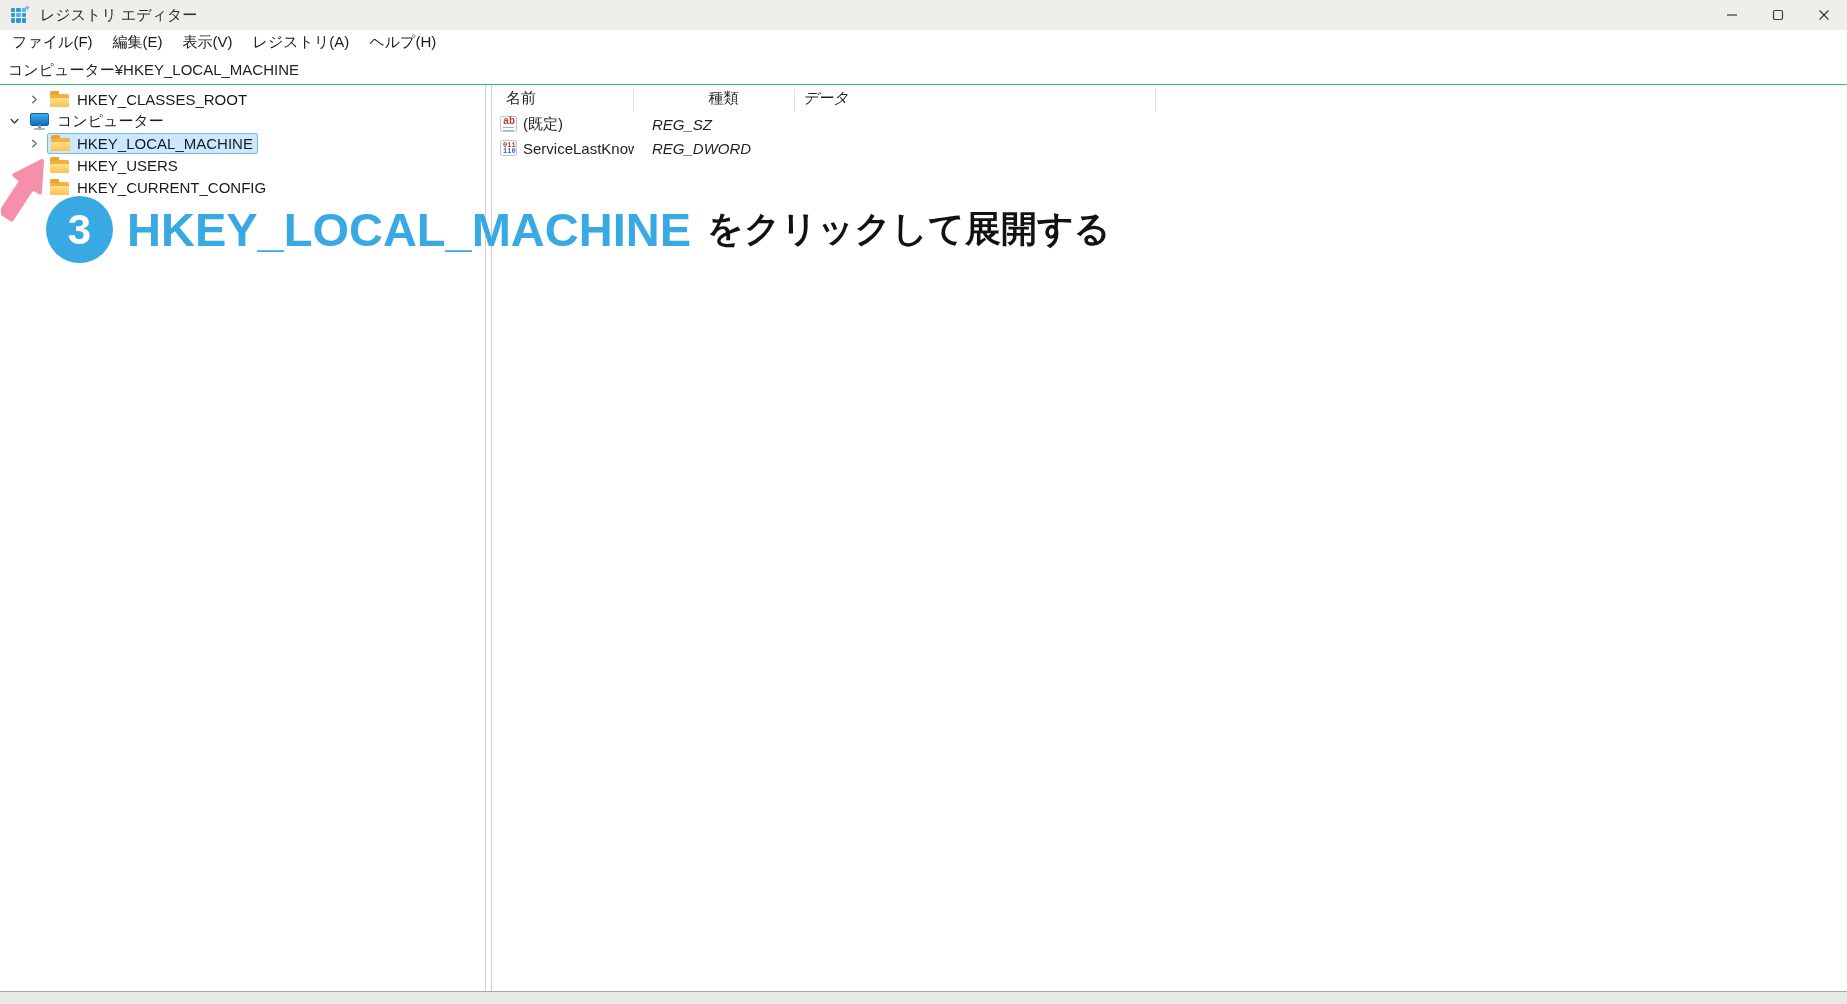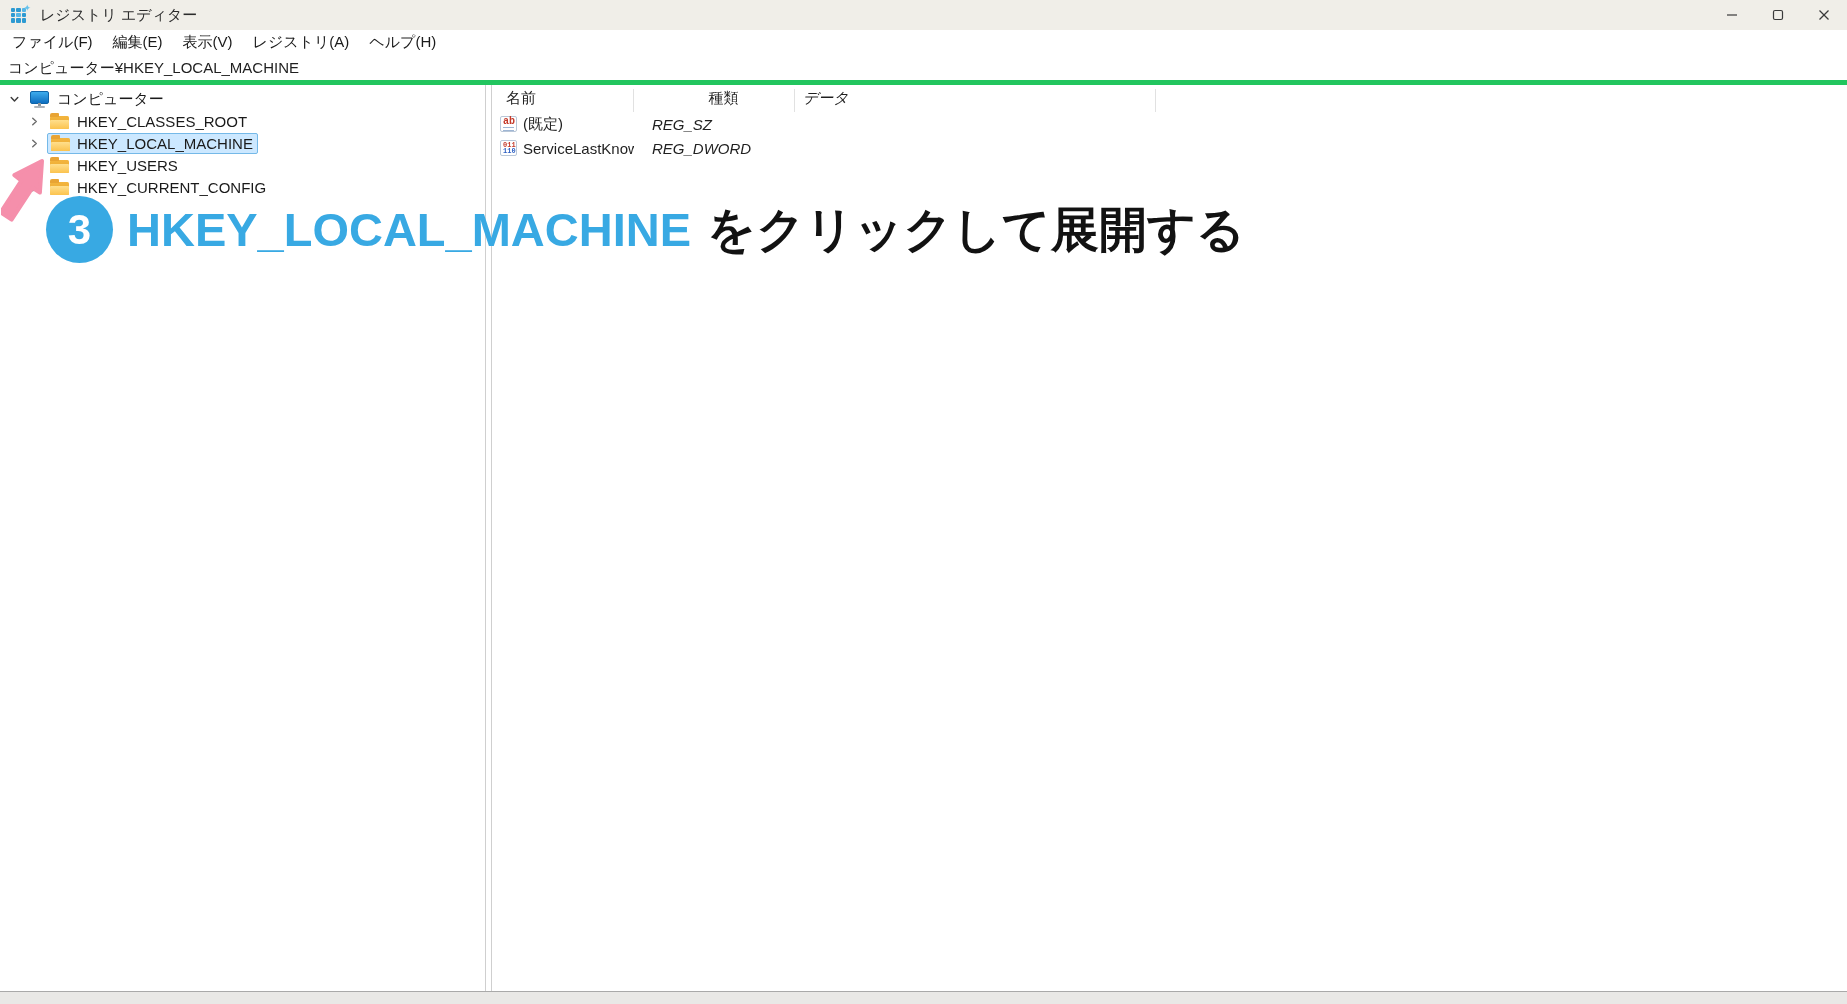--- a/index.html
+++ b/index.html
@@ -22,21 +22,21 @@
   .cap-btn { width:46px; height:30px; display:flex; align-items:center; justify-content:center; }
   .cap-btn svg { display:block; }
 
   
   .menubar { position:absolute; left:0; top:30px; right:0; height:27px; background:#fff;
              display:flex; padding-left:2px; }
   .menu-item { font-size:15px; color:#1a1a1a; padding:3px 10px; }
 
   
   .addressbar { position:absolute; left:0; top:57px; right:0; height:28px; background:#fff;
-                border-bottom:5px solid #22c55e; display:flex; align-items:center; }
+                border-bottom:1px solid #22c55e; display:flex; align-items:center; }
   .address-text { font-size:15px; color:#1f1f1f; padding-left:8px; }
 
   
   .content { position:absolute; left:0; top:85px; right:0; bottom:0; background:#fff; }
   .splitter { position:absolute; left:485px; top:0; bottom:0; width:7px; background:#fff;
               border-left:1px solid #cfcfcf; border-right:1px solid #cfcfcf; }
 
   
   .tree { position:absolute; left:0; top:0; width:485px; bottom:0; padding-top:3px; }
   .tree-row { display:flex; align-items:center; height:22px; font-size:15px; color:#1a1a1a; }
@@ -84,21 +84,21 @@
   .reg-icon.dw::before { content:'011'; position:absolute; left:2px; top:0px; font-size:7px; font-weight:bold; color:#c43a2a; letter-spacing:0; }
   .reg-icon.dw::after { content:'110'; position:absolute; left:2px; bottom:0px; font-size:7px; font-weight:bold; color:#2d5fc2; }
 
   
   .annotation { position:absolute; left:0; top:0; pointer-events:none; z-index:50; }
   .step-line { position:absolute; left:46px; top:196px; display:flex; align-items:center; }
   .step-circle { width:67px; height:67px; border-radius:50%; background:#38a9e3; color:#fff;
                  display:flex; align-items:center; justify-content:center;
                  font-size:42px; font-weight:bold; flex:0 0 67px; }
   .hl-text { margin-left:14px; font-size:47px; font-weight:bold; color:#38a9e3; letter-spacing:0px; white-space:nowrap; }
-  .instr-text { margin-left:16px; font-size:48px; font-weight:800; color:#121212; white-space:nowrap; }
+  .instr-text { margin-left:16px; font-size:36px; font-weight:800; color:#121212; white-space:nowrap; }
   .arrow-svg { position:absolute; left:1px; top:158px; }
 
   
   .below-window { position:absolute; left:0; top:993px; right:0; height:11px; background:#e9e8e6; }
 </style>
 </head>
 <body>
 
 <div class="screen">
   <div class="window">
@@ -148,46 +148,46 @@
     </div>
 
     <div class="addressbar">
       <span class="address-text">コンピューター¥HKEY_LOCAL_MACHINE</span>
     </div>
 
     <div class="content">
 
       <div class="tree">
 
+        <div class="tree-row child">
+          <span class="twisty">
+            <svg width="11" height="11" viewBox="0 0 10 10">
+                <polyline points="3.4,2 6.6,5 3.4,8" fill="none" stroke="#6d6d6d" stroke-width="1.3" stroke-linecap="round" stroke-linejoin="round"></polyline>
+              </svg>
+          </span>
+          <span class="tree-icon-gap"></span>
+          <span class="folder"></span>
+          <span class="label-gap"></span>
+          <span>HKEY_CLASSES_ROOT</span>
+        </div>
+
         <div class="tree-row root">
           <span class="twisty">
             <svg width="11" height="11" viewBox="0 0 10 10">
                 <polyline points="2,3.2 5,6.4 8,3.2" fill="none" stroke="#3c3c3c" stroke-width="1.3" stroke-linecap="round" stroke-linejoin="round"></polyline>
               </svg>
           </span>
           <span class="tree-icon-gap"></span>
           <span class="computer-icon">
             <span class="scr"></span>
               <span class="neck"></span>
               <span class="base"></span>
           </span>
           <span class="label-gap"></span>
           <span>コンピューター</span>
-        </div>
-
-        <div class="tree-row child">
-          <span class="twisty">
-            <svg width="11" height="11" viewBox="0 0 10 10">
-                <polyline points="3.4,2 6.6,5 3.4,8" fill="none" stroke="#6d6d6d" stroke-width="1.3" stroke-linecap="round" stroke-linejoin="round"></polyline>
-              </svg>
-          </span>
-          <span class="tree-icon-gap"></span>
-          <span class="folder"></span>
-          <span class="label-gap"></span>
-          <span>HKEY_CLASSES_ROOT</span>
         </div>
 
 
         <div class="tree-row child">
           <span class="twisty">
             <svg width="11" height="11" viewBox="0 0 10 10">
                 <polyline points="3.4,2 6.6,5 3.4,8" fill="none" stroke="#6d6d6d" stroke-width="1.3" stroke-linecap="round" stroke-linejoin="round"></polyline>
               </svg>
           </span>
           <span class="tree-icon-gap"></span>

